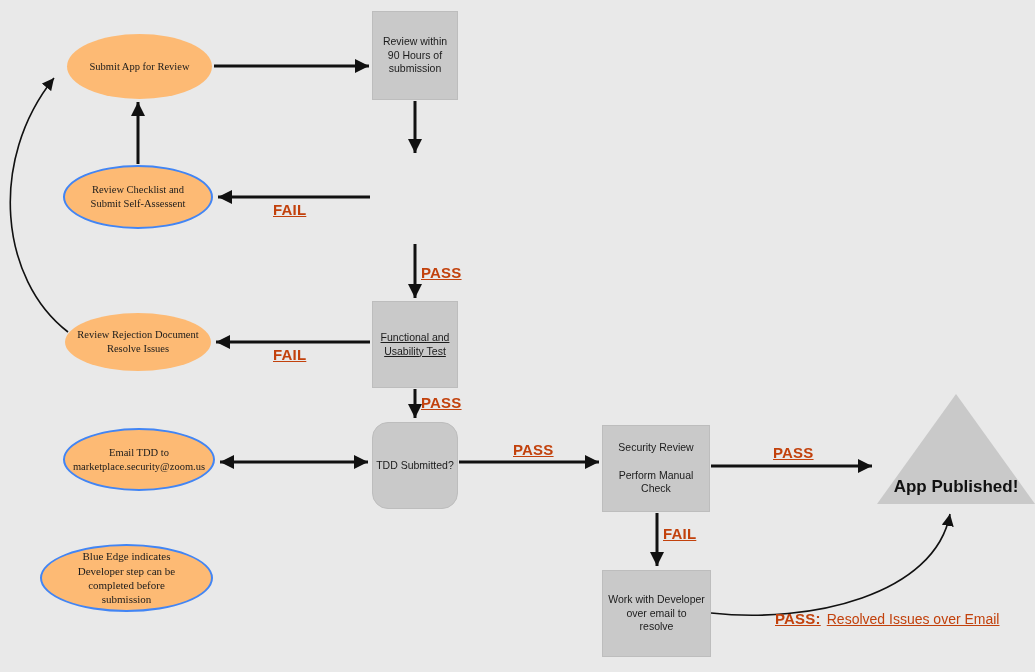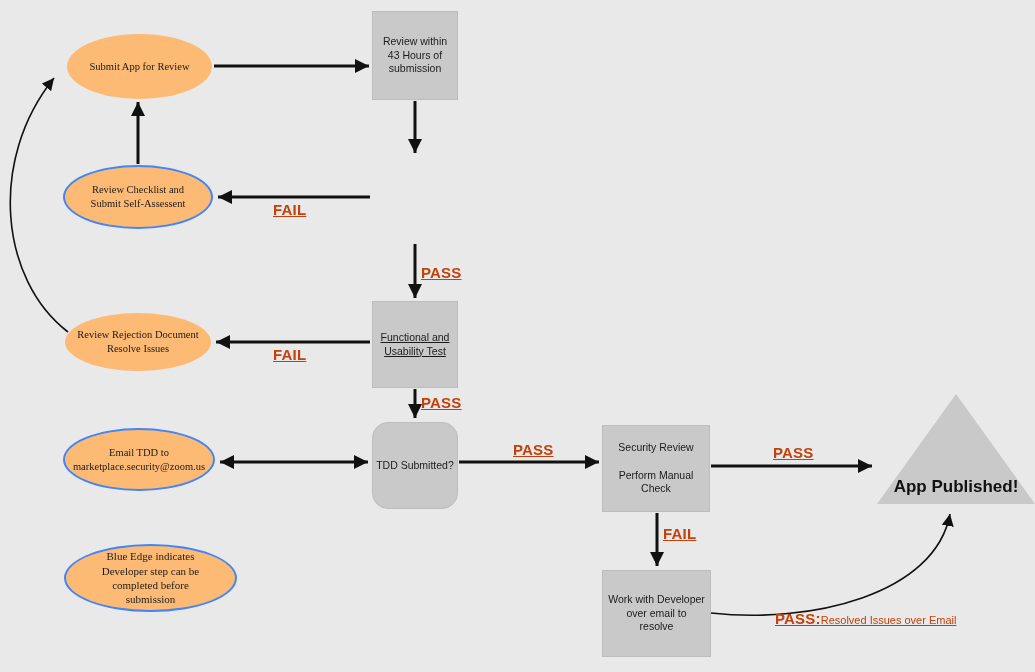--- a/index.html
+++ b/index.html
@@ -60,24 +60,25 @@
     font-weight: 700;
     color: #c2410c;
     letter-spacing: 0.2px;
     z-index: 3;
     white-space: nowrap;
     text-decoration: underline;
   }
   .edge-label.compound {
     display: flex;
     align-items: baseline;
+    gap: 6px;
   }
   .edge-label .rest {
     font-weight: 400;
-    font-size: 11px;
+    font-size: 14px;
     letter-spacing: 0;
   }
 </style>
 </head>
 <body>
 
 <div class="canvas">
 
   <svg class="arrow-layer" width="1035" height="672" viewBox="0 0 1035 672" xmlns="http://www.w3.org/2000/svg">
     <defs>
@@ -105,21 +106,21 @@
     <path d="M 68,332 C 0,280 -12,160 54,78" stroke="#111" stroke-width="1.6" fill="none" marker-end="url(#ah-small)"></path>
     <path d="M 711,613 C 810,624 935,595 950,514" stroke="#111" stroke-width="1.6" fill="none" marker-end="url(#ah-small)"></path>
   </svg>
 
   <div class="node ellipse" style="left:67px; top:34px; width:145px; height:65px;">
     <span>Submit App for Review</span>
   </div>
 
   <div class="node rect" style="left:372px; top:11px; width:86px; height:89px;">
     <span>Review within
-43 Hours of
+90 Hours of
 submission</span>
   </div>
 
 
   <div class="node ellipse blue" style="left:63px; top:165px; width:150px; height:64px;">
     <span>Review Checklist and
 Submit Self-Assessent</span>
   </div>
 
   <div class="node rect" style="left:372px; top:301px; width:86px; height:87px;text-decoration:underline;">
@@ -150,21 +151,21 @@
   <div class="node triangle" style="left:877px; top:394px; width:158px; height:110px;">
     <span>App Published!</span>
   </div>
 
   <div class="node rect" style="left:602px; top:570px; width:109px; height:87px;">
     <span>Work with Developer
 over email to
 resolve</span>
   </div>
 
-  <div class="node ellipse blue" style="left:64px; top:544px; width:173px; height:68px; font-size:11px;">
+  <div class="node ellipse blue" style="left:40px; top:544px; width:173px; height:68px; font-size:11px;">
     <span>Blue Edge indicates
 Developer step can be
 completed before
 submission</span>
   </div>
 
   <div class="edge-label" style="left:273px; top:201px;">FAIL</div>
 
   <div class="edge-label" style="left:421px; top:264px;">PASS</div>
 

